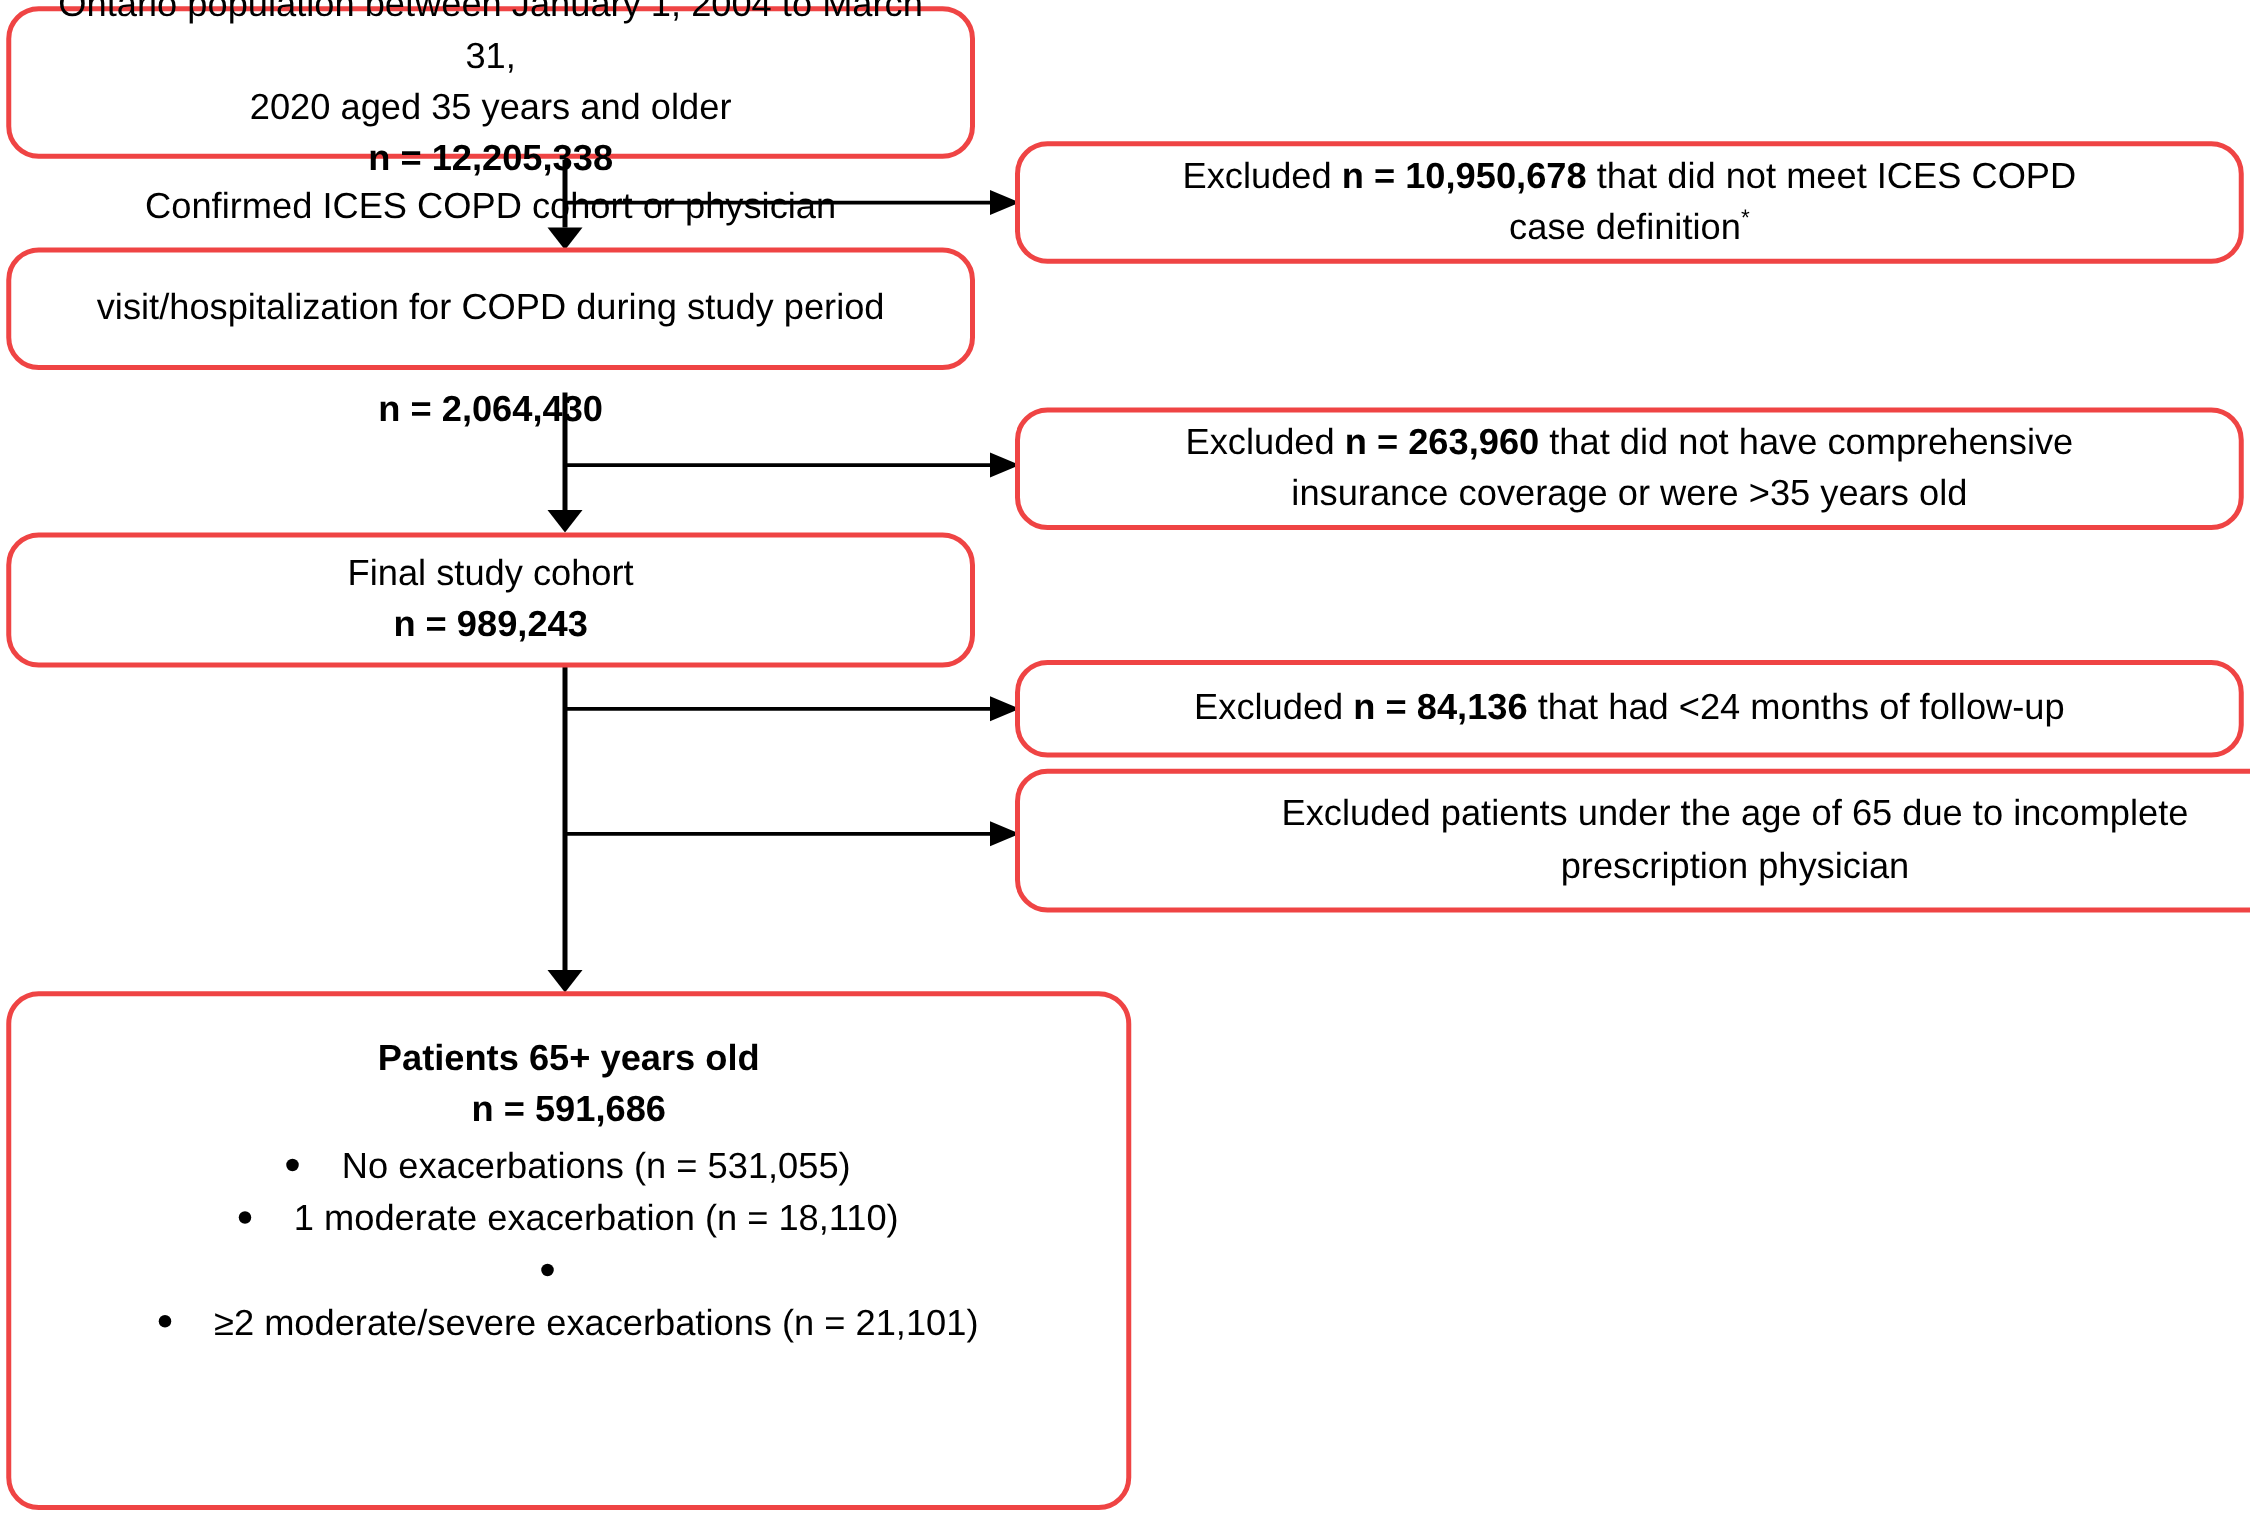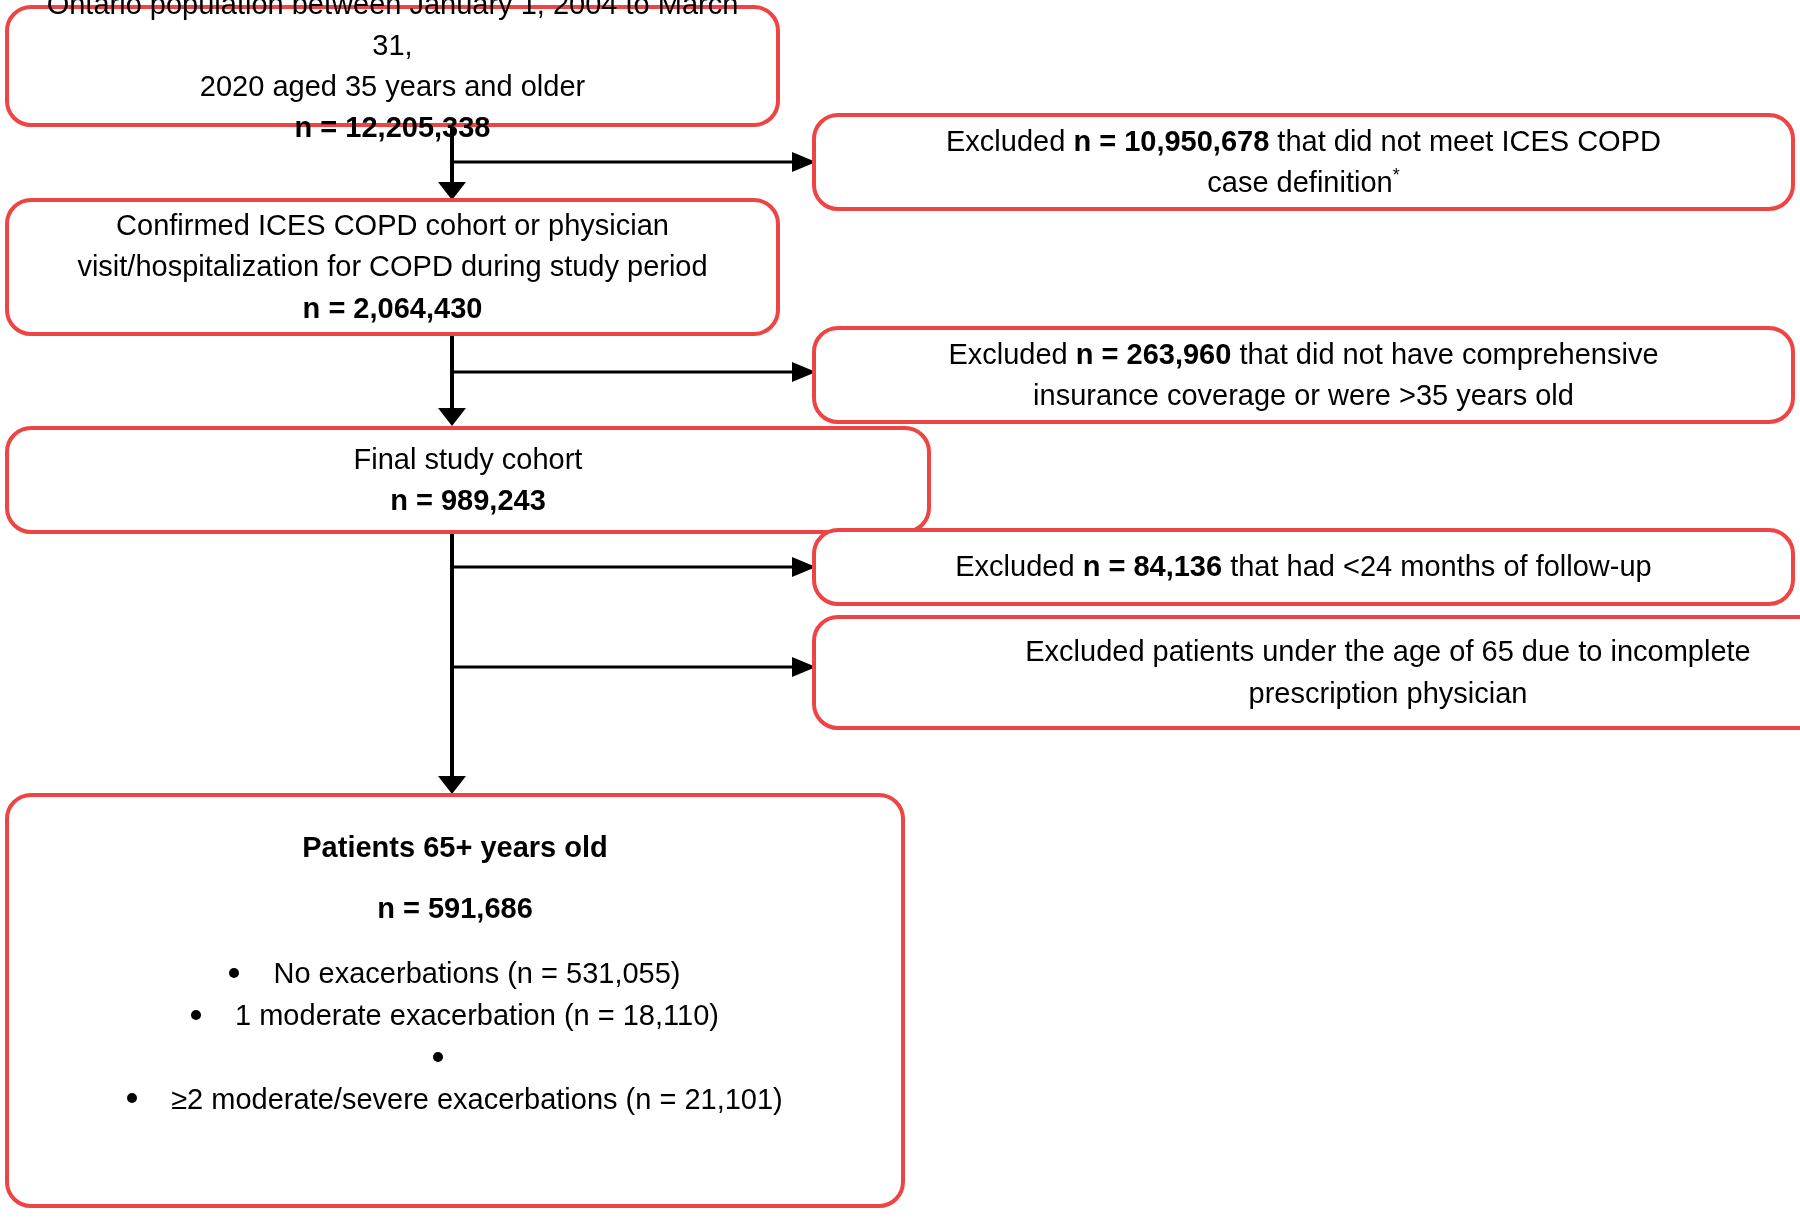--- a/index.html
+++ b/index.html
@@ -105,32 +105,32 @@
     <line x1="452" y1="667" x2="800" y2="667" stroke="#000" stroke-width="3"></line>
     <polygon points="792,657 816,667 792,677" fill="#000"></polygon>
   </svg>
 
   <div class="node" style="left:5px; top:5px; width:775px; height:122px;">
     <span class="ln">Ontario population between January 1, 2004 to March 31,</span>
     <span class="ln">2020 aged 35 years and older</span>
     <span class="ln bold">n = 12,205,338</span>
   </div>
 
-  <div class="node" style="left:5px; top:198px; width:775px; height:138px;">
+  <div class="node" style="left:5px; top:198px; width:775px; height:98px;gap:40px;">
     <span class="ln">Confirmed ICES COPD cohort or physician</span>
     <span class="ln">visit/hospitalization for COPD during study period</span>
     <span class="ln bold">n = 2,064,430</span>
   </div>
 
-  <div class="node" style="left:5px; top:426px; width:926px; height:108px;">
+  <div class="node" style="left:5px; top:426px; width:775px; height:108px;">
     <span class="ln">Final study cohort</span>
     <span class="ln bold">n = 989,243</span>
   </div>
 
-  <div class="node" style="left:5px; top:793px; width:900px; height:415px; justify-content:flex-start; padding-top:30px;gap:20px;">
+  <div class="node" style="left:5px; top:793px; width:900px; height:415px; justify-content:flex-start; padding-top:30px;">
     <span class="ln bold">Patients 65+ years old</span>
     <span class="ln bold">n = 591,686</span>
     <ul class="bullets">
       <li><span class="dot"></span><span>No exacerbations (n = 531,055)</span></li>
       <li><span class="dot"></span><span>1 moderate exacerbation (n = 18,110)</span></li>
       <li><span class="dot"></span></li>
       <li><span class="dot"></span><span>≥2 moderate/severe exacerbations (n = 21,101)</span></li>
     </ul>
   </div>
 

